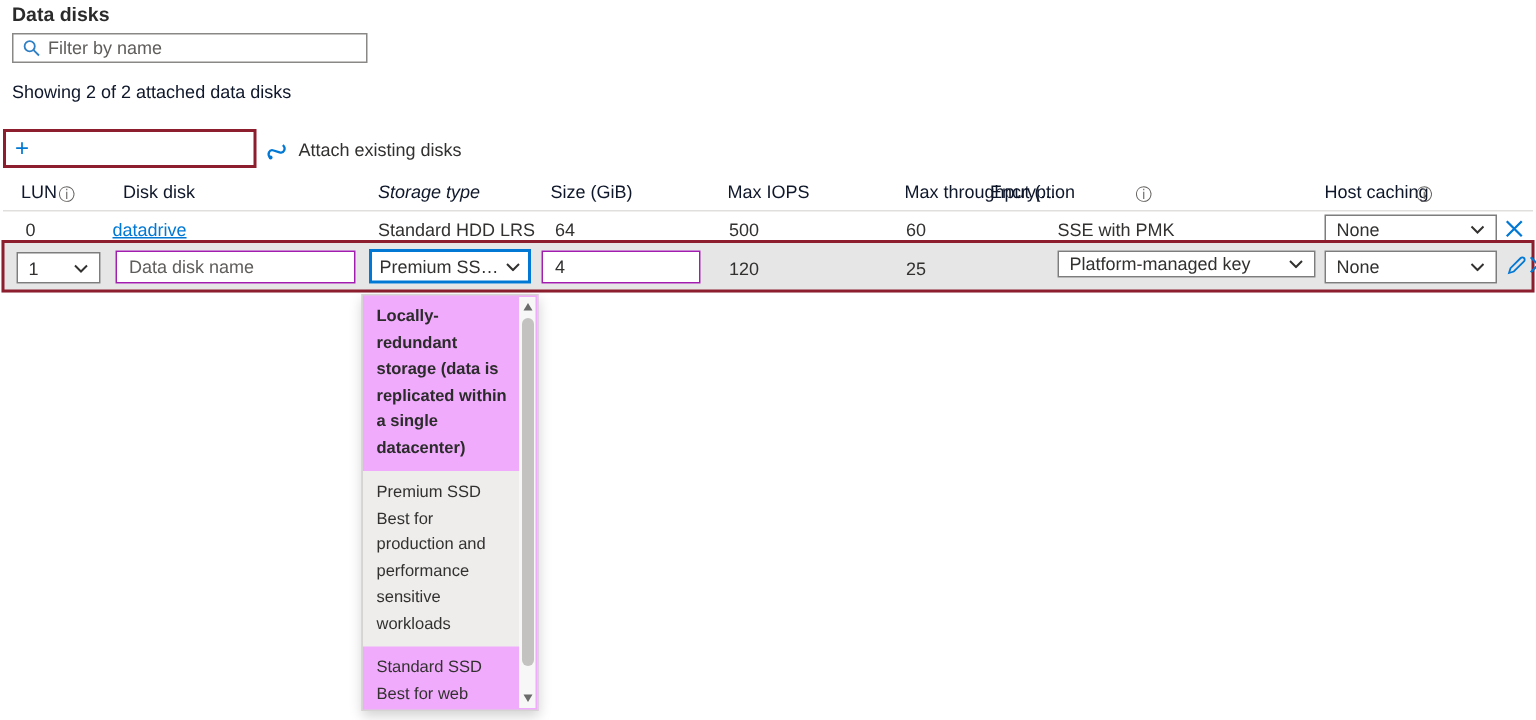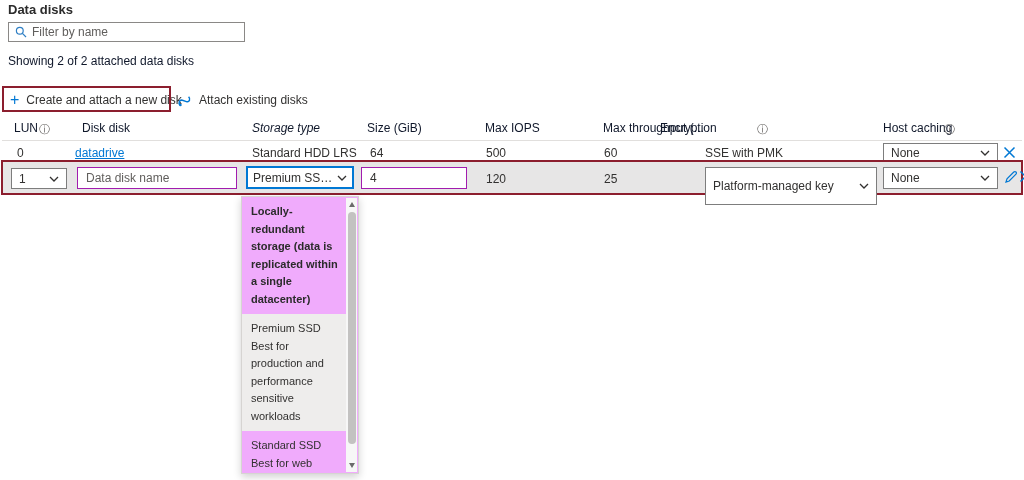--- a/index.html
+++ b/index.html
@@ -95,21 +95,20 @@
       <line x1="7.4" y1="7.4" x2="11" y2="11" stroke="#2f7fc4" stroke-width="1.2"></line>
     </svg>
     <input type="text" placeholder="Filter by name" style="">
   </div>
 
   <div class="abs summary">Showing 2 of 2 attached data disks</div>
 
   <div class="abs annotation ann-create"></div>
   <button class="abs toolbar-btn btn-create">
     <span class="plus-glyph">+</span>
-    <span>Create and attach a new disk</span>
   </button>
   <button class="abs toolbar-btn btn-attach">
     <svg width="15" height="15" viewBox="0 0 15 15">
       <path d="M3.2 12.2 C0.8 9.8 2.6 6.4 5.4 7.3 L9.4 8.6 C12.2 9.5 14 6.1 11.6 3.7" fill="none" stroke="#0078d4" stroke-width="1.5"></path>
       <circle cx="3.4" cy="12.0" r="1.3" fill="#0078d4"></circle>
     </svg>
     <span>Attach existing disks</span>
   </button>
 
   <span class="abs col-label" style="left:14px;">LUN</span>
@@ -157,21 +156,21 @@
     <input class="abs txt-input row2-el" style="left: 77px; top: 167px; width: 160px; height: 22px;" type="text" placeholder="Data disk name">
     <div class="abs combo focused row2-el" style="left:246px; top:166px; width:108px; height:23px;">
       <span class="combo-text">Premium SSD (l...</span>
       <svg class="chev" width="10" height="6" viewBox="0 0 10 6">
         <path d="M1 1 L5 5 L9 1" fill="none" stroke="#323130" stroke-width="1.3"></path>
       </svg>
     </div>
     <input class="abs txt-input row2-el" style="left: 361px; top: 167px; width: 106px; height: 22px;" type="text" value="4">
     <span class="abs cell row2-el" style="left:486px; top:172px;">120</span>
     <span class="abs cell row2-el" style="left:604px; top:172px;">25</span>
-    <div class="abs combo row2-el" style="left:705px; top:167px; width:172px; height:38px;">
+    <div class="abs combo row2-el" style="left:705px; top:167px; width:172px; height:18px;">
       <span class="combo-text">Platform-managed key</span>
       <svg class="chev" width="10" height="6" viewBox="0 0 10 6">
         <path d="M1 1 L5 5 L9 1" fill="none" stroke="#323130" stroke-width="1.3"></path>
       </svg>
     </div>
     <div class="abs combo row2-el" style="left:883px; top:167px; width:115px; height:22px;">
       <span class="combo-text">None</span>
       <svg class="chev" width="10" height="6" viewBox="0 0 10 6">
         <path d="M1 1 L5 5 L9 1" fill="none" stroke="#323130" stroke-width="1.3"></path>
       </svg>

